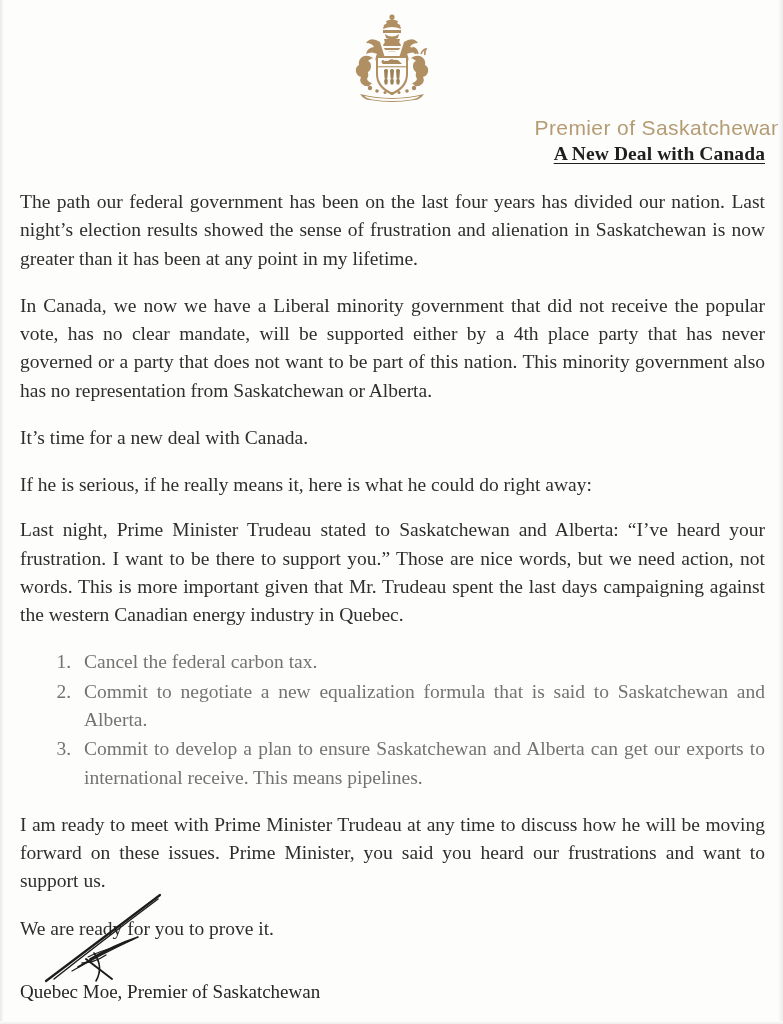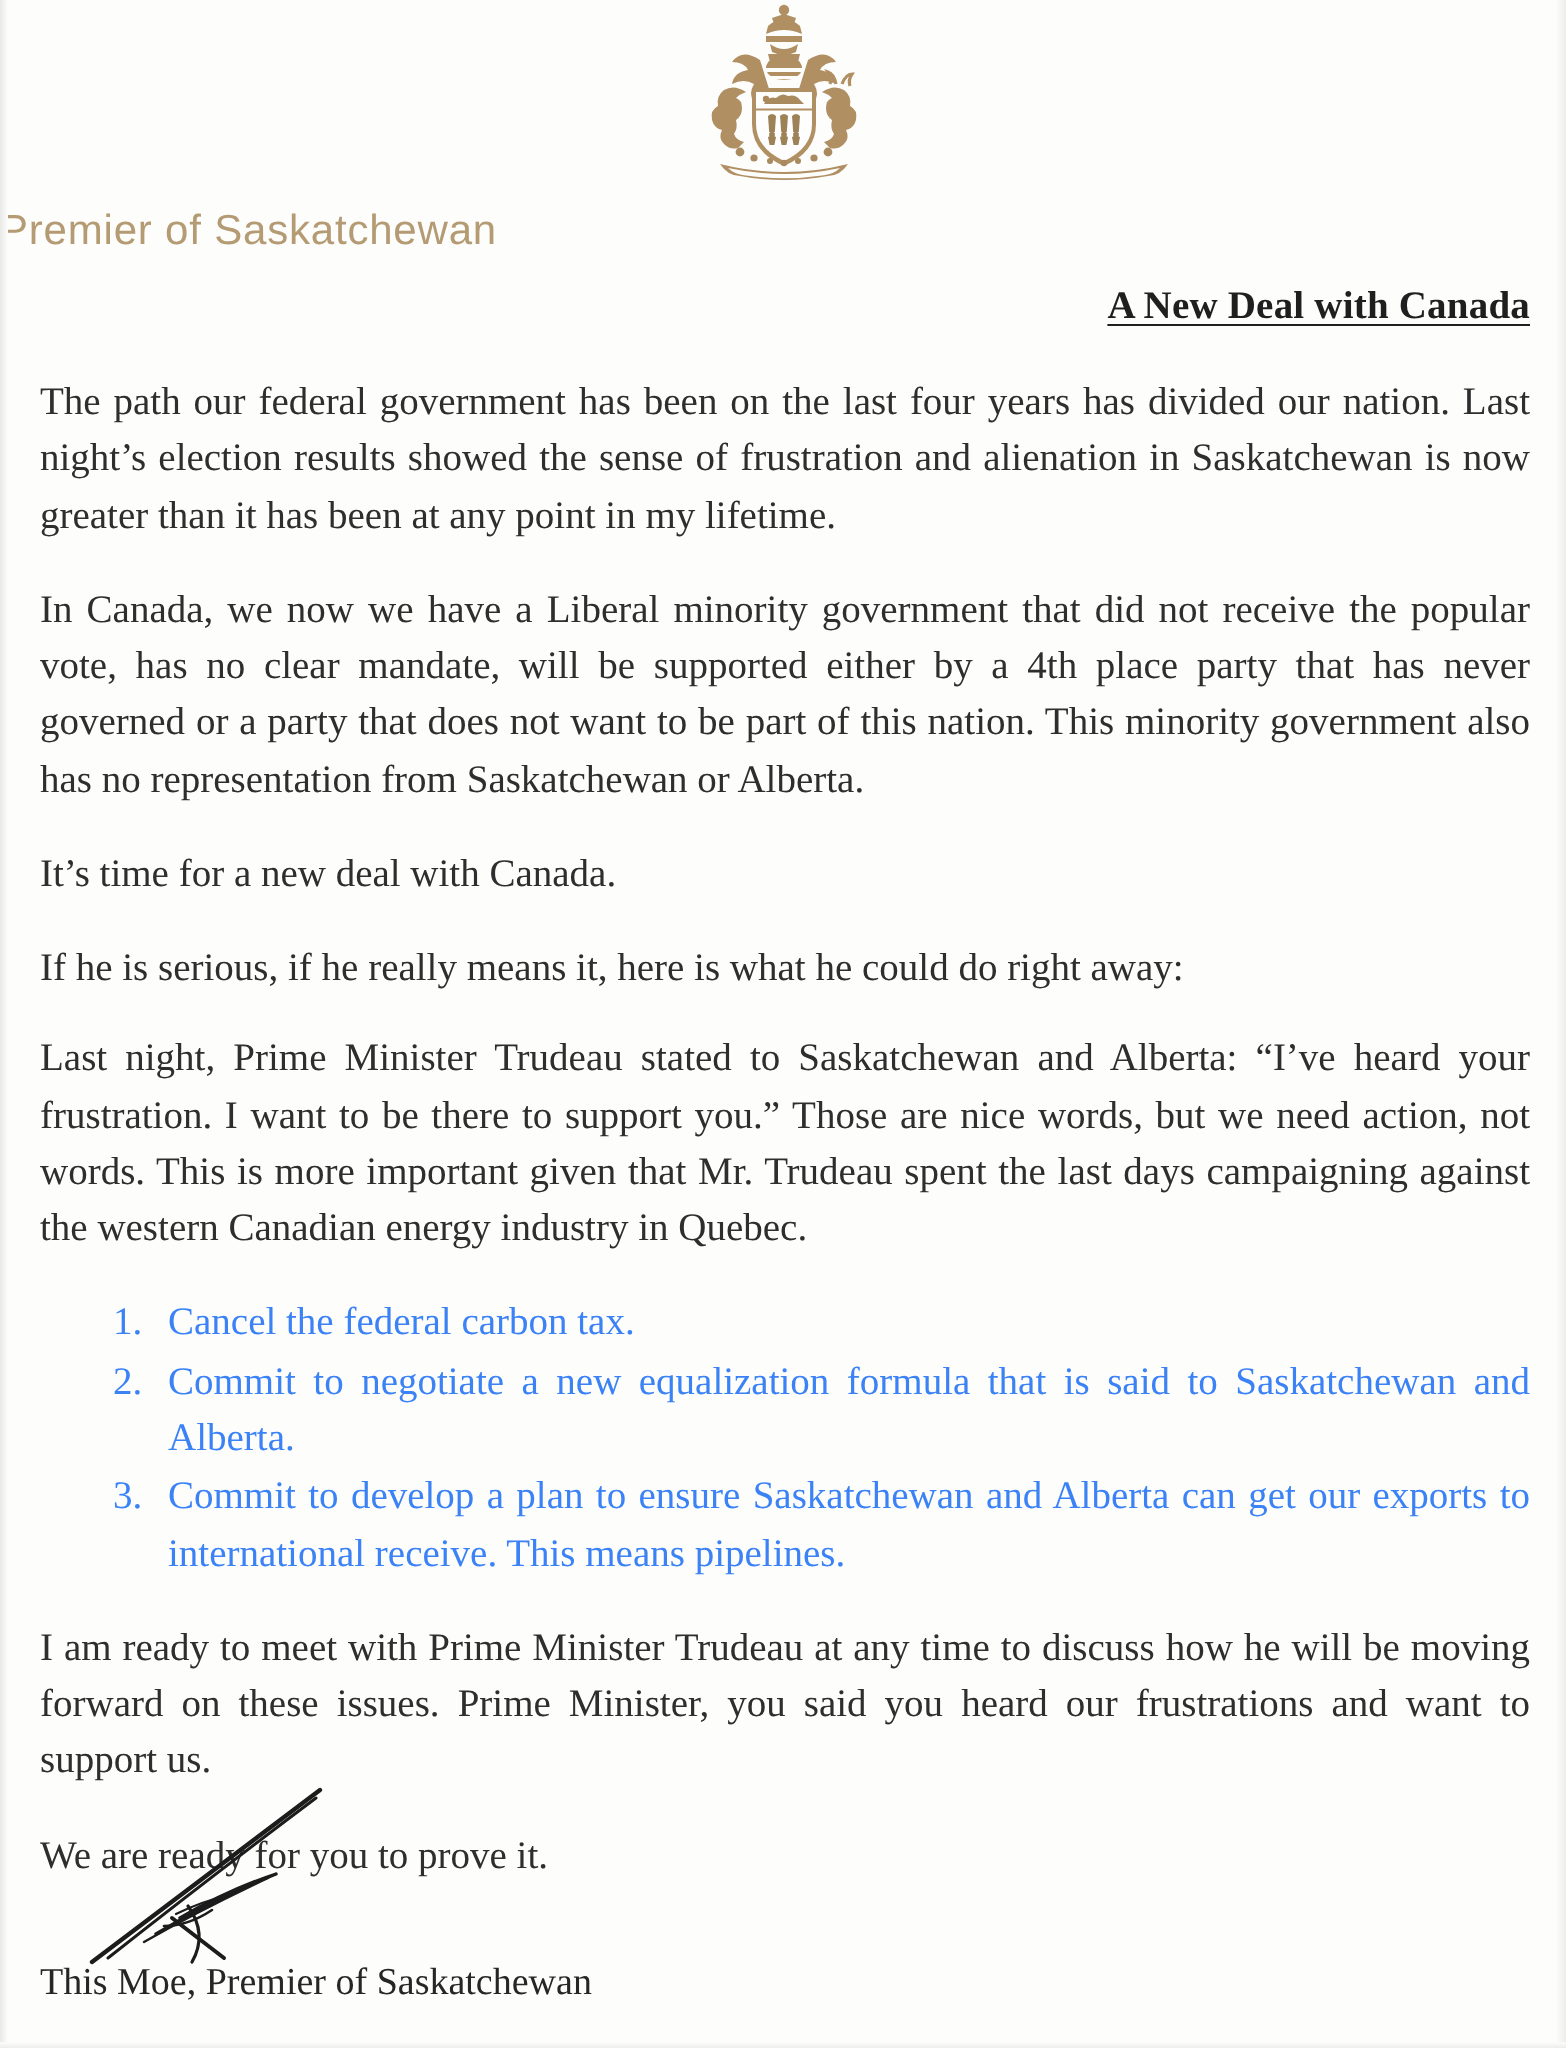--- a/index.html
+++ b/index.html
@@ -32,22 +32,22 @@
   }
   .edge-bottom {
     position: absolute;
     left: 0; bottom: 0;
     width: 100%; height: 3px;
     background: linear-gradient(to top, #ededeb, #fdfdfc);
   }
 
   
   .letterhead {
-    padding-top: 0;
-    text-align: left;
+    padding-top: 12px;
+    text-align: right;
   }
   .crest {
     display: block;
     margin: 0 auto;
     width: 104px;
     height: 100px;
   }
   .letterhead-title {
     margin-top: 4px;
     font-family: "Liberation Sans", "DejaVu Sans", sans-serif;
@@ -87,21 +87,21 @@
   ol.actions {
     margin: 0 0 19px 0;
     padding-left: 56px;
     font-size: 19.5px;
     line-height: 1.45;
   }
   ol.actions li {
     text-align: justify;
     padding-left: 8px;
     margin-bottom: 1px;
-    color: #3b82f6;
+    color: #737373;
   }
 
   
   .signature-block {
     position: absolute;
     left: 20px;
     top: 893px;
     width: 400px;
   }
   .signature-mark {
@@ -217,16 +217,16 @@
         <path d="M4 88 L118 2" stroke-width="2.2"></path>
         <path d="M12 86 Q60 48 116 6" stroke-width="1.5"></path>
         <path d="M36 74 Q66 56 96 44 Q72 52 48 66" stroke-width="1.7"></path>
         <path d="M30 78 Q58 62 92 46" stroke-width="1.2"></path>
         <path d="M44 66 L70 86" stroke-width="2.0"></path>
         <path d="M52 60 Q62 74 54 88" stroke-width="1.6"></path>
         <path d="M40 70 Q52 70 64 62" stroke-width="1.3"></path>
         <path d="M46 64 Q58 58 74 54" stroke-width="1.1"></path>
       </g>
     </svg>
-    <div class="signature-name">This Moe, Premier of Saskatchewan</div>
+    <div class="signature-name">Quebec Moe, Premier of Saskatchewan</div>
   </div>
 
 </div>
 
 </body></html>

